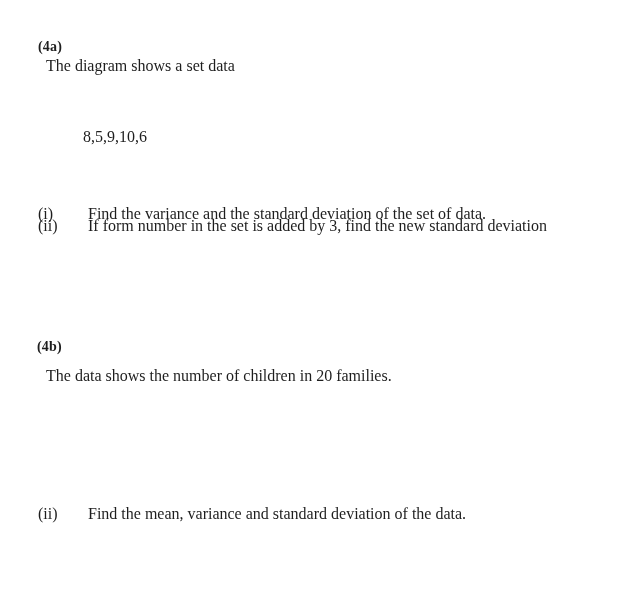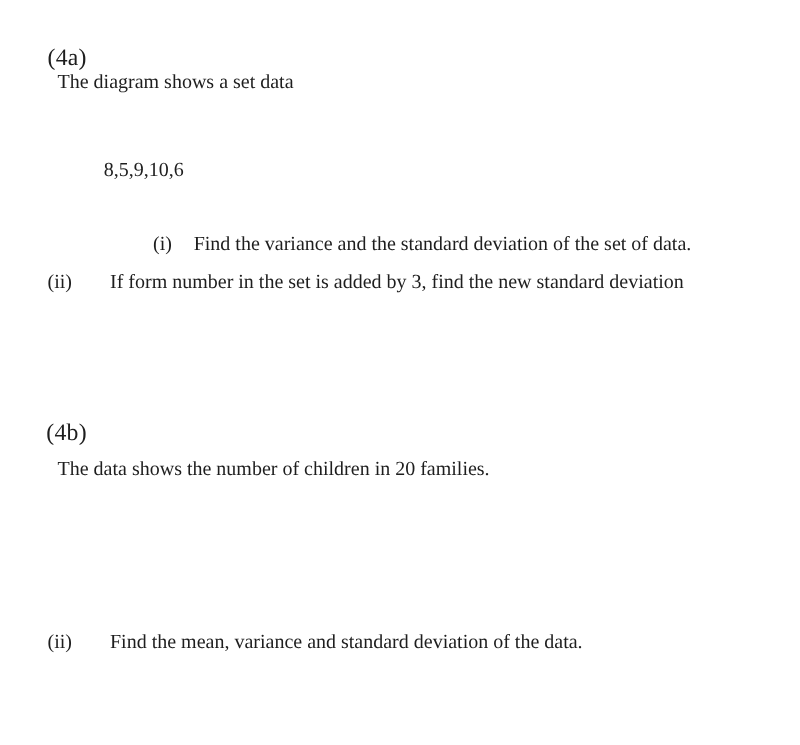--- a/index.html
+++ b/index.html
@@ -14,43 +14,43 @@
     color: #1e1e1e;
     font-family: "Liberation Serif", "DejaVu Serif", serif;
     font-size: 16px;
     line-height: 20px;
     overflow: hidden;
   }
 
   .abs { position: absolute; white-space: pre-wrap; }
 
   .section-header {
-    font-weight: normal;
-    font-size: 19px;
+    font-weight: bold;
+    font-size: 14px;
     letter-spacing: 0.2px;
   }
 
   .q-row { position: absolute; left: 38px; right: 20px; }
   .q-num {
     display: inline-block;
     width: 50px;
     vertical-align: top;
     white-space: pre-wrap;
   }
   .q-text {
     display: inline-block;
     vertical-align: top;
     white-space: pre-wrap;
   }
 
   
   .h-4a      { left: 38px; top: 37px; }
   .intro-4a  { left: 46px; top: 56px; }
   .data-4a   { left: 83px; top: 127px; }
-  .q-4a-0    { top: 186px; text-align: center; }
+  .q-4a-0    { top: 204px; }
   .q-4a-1    { top: 216px; }
   .q-4a-2    { top: 246px; }
 
   
   .h-4b      { left: 37px; top: 337px; }
   .intro-4b  { left: 46px; top: 366px; }
   .data-4b   { left: 71px; top: 426px; }
   .q-4b-0    { top: 487px; }
   .q-4b-1    { top: 504px; text-decoration: underline; }
 </style>

